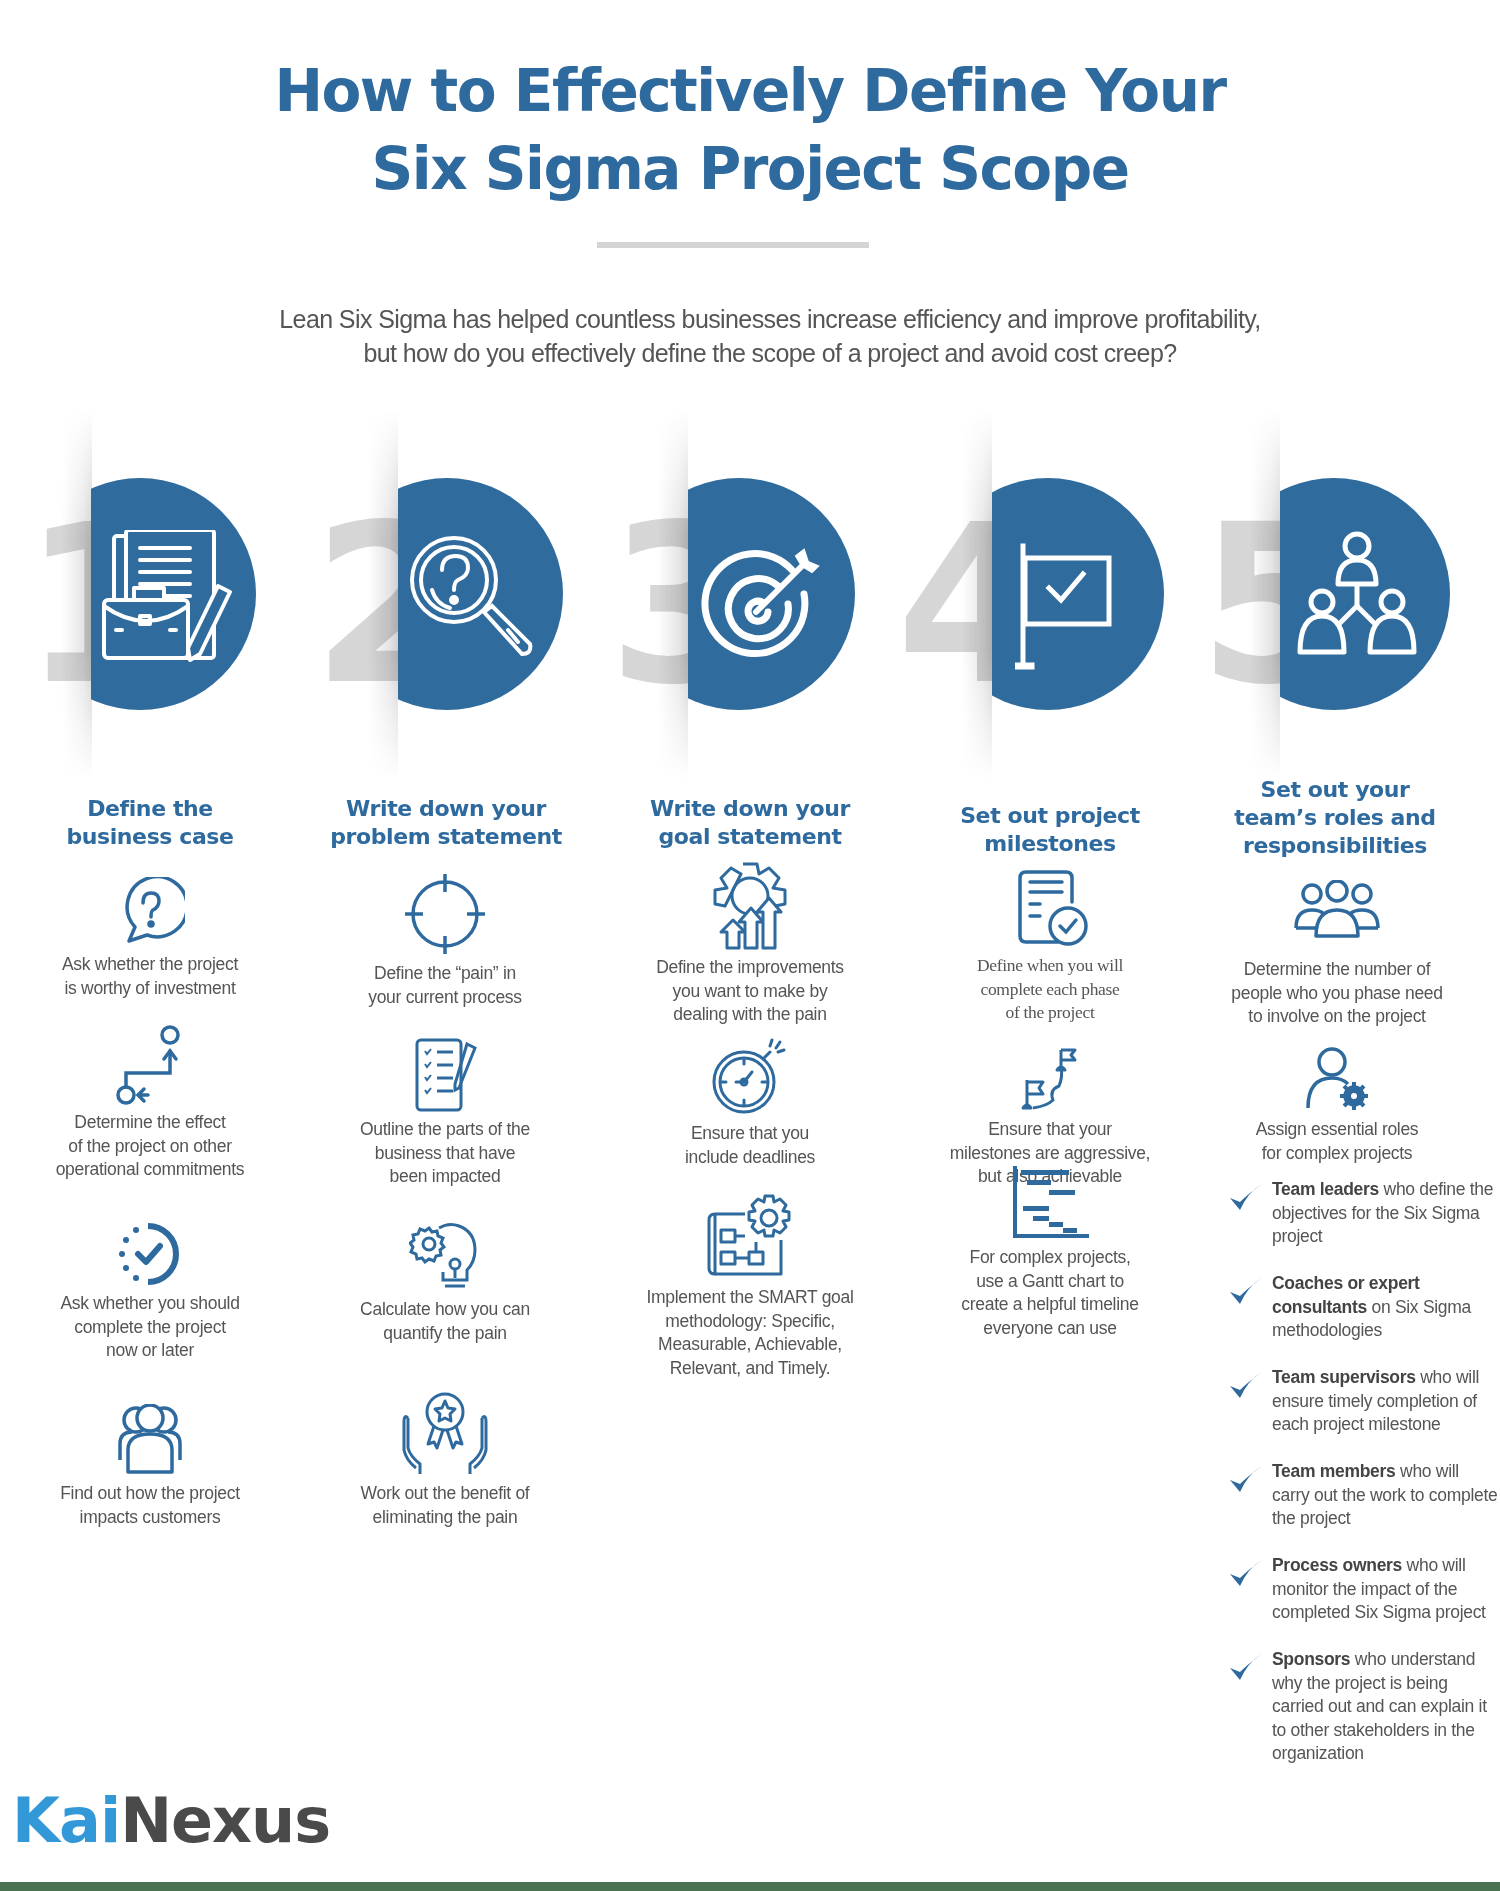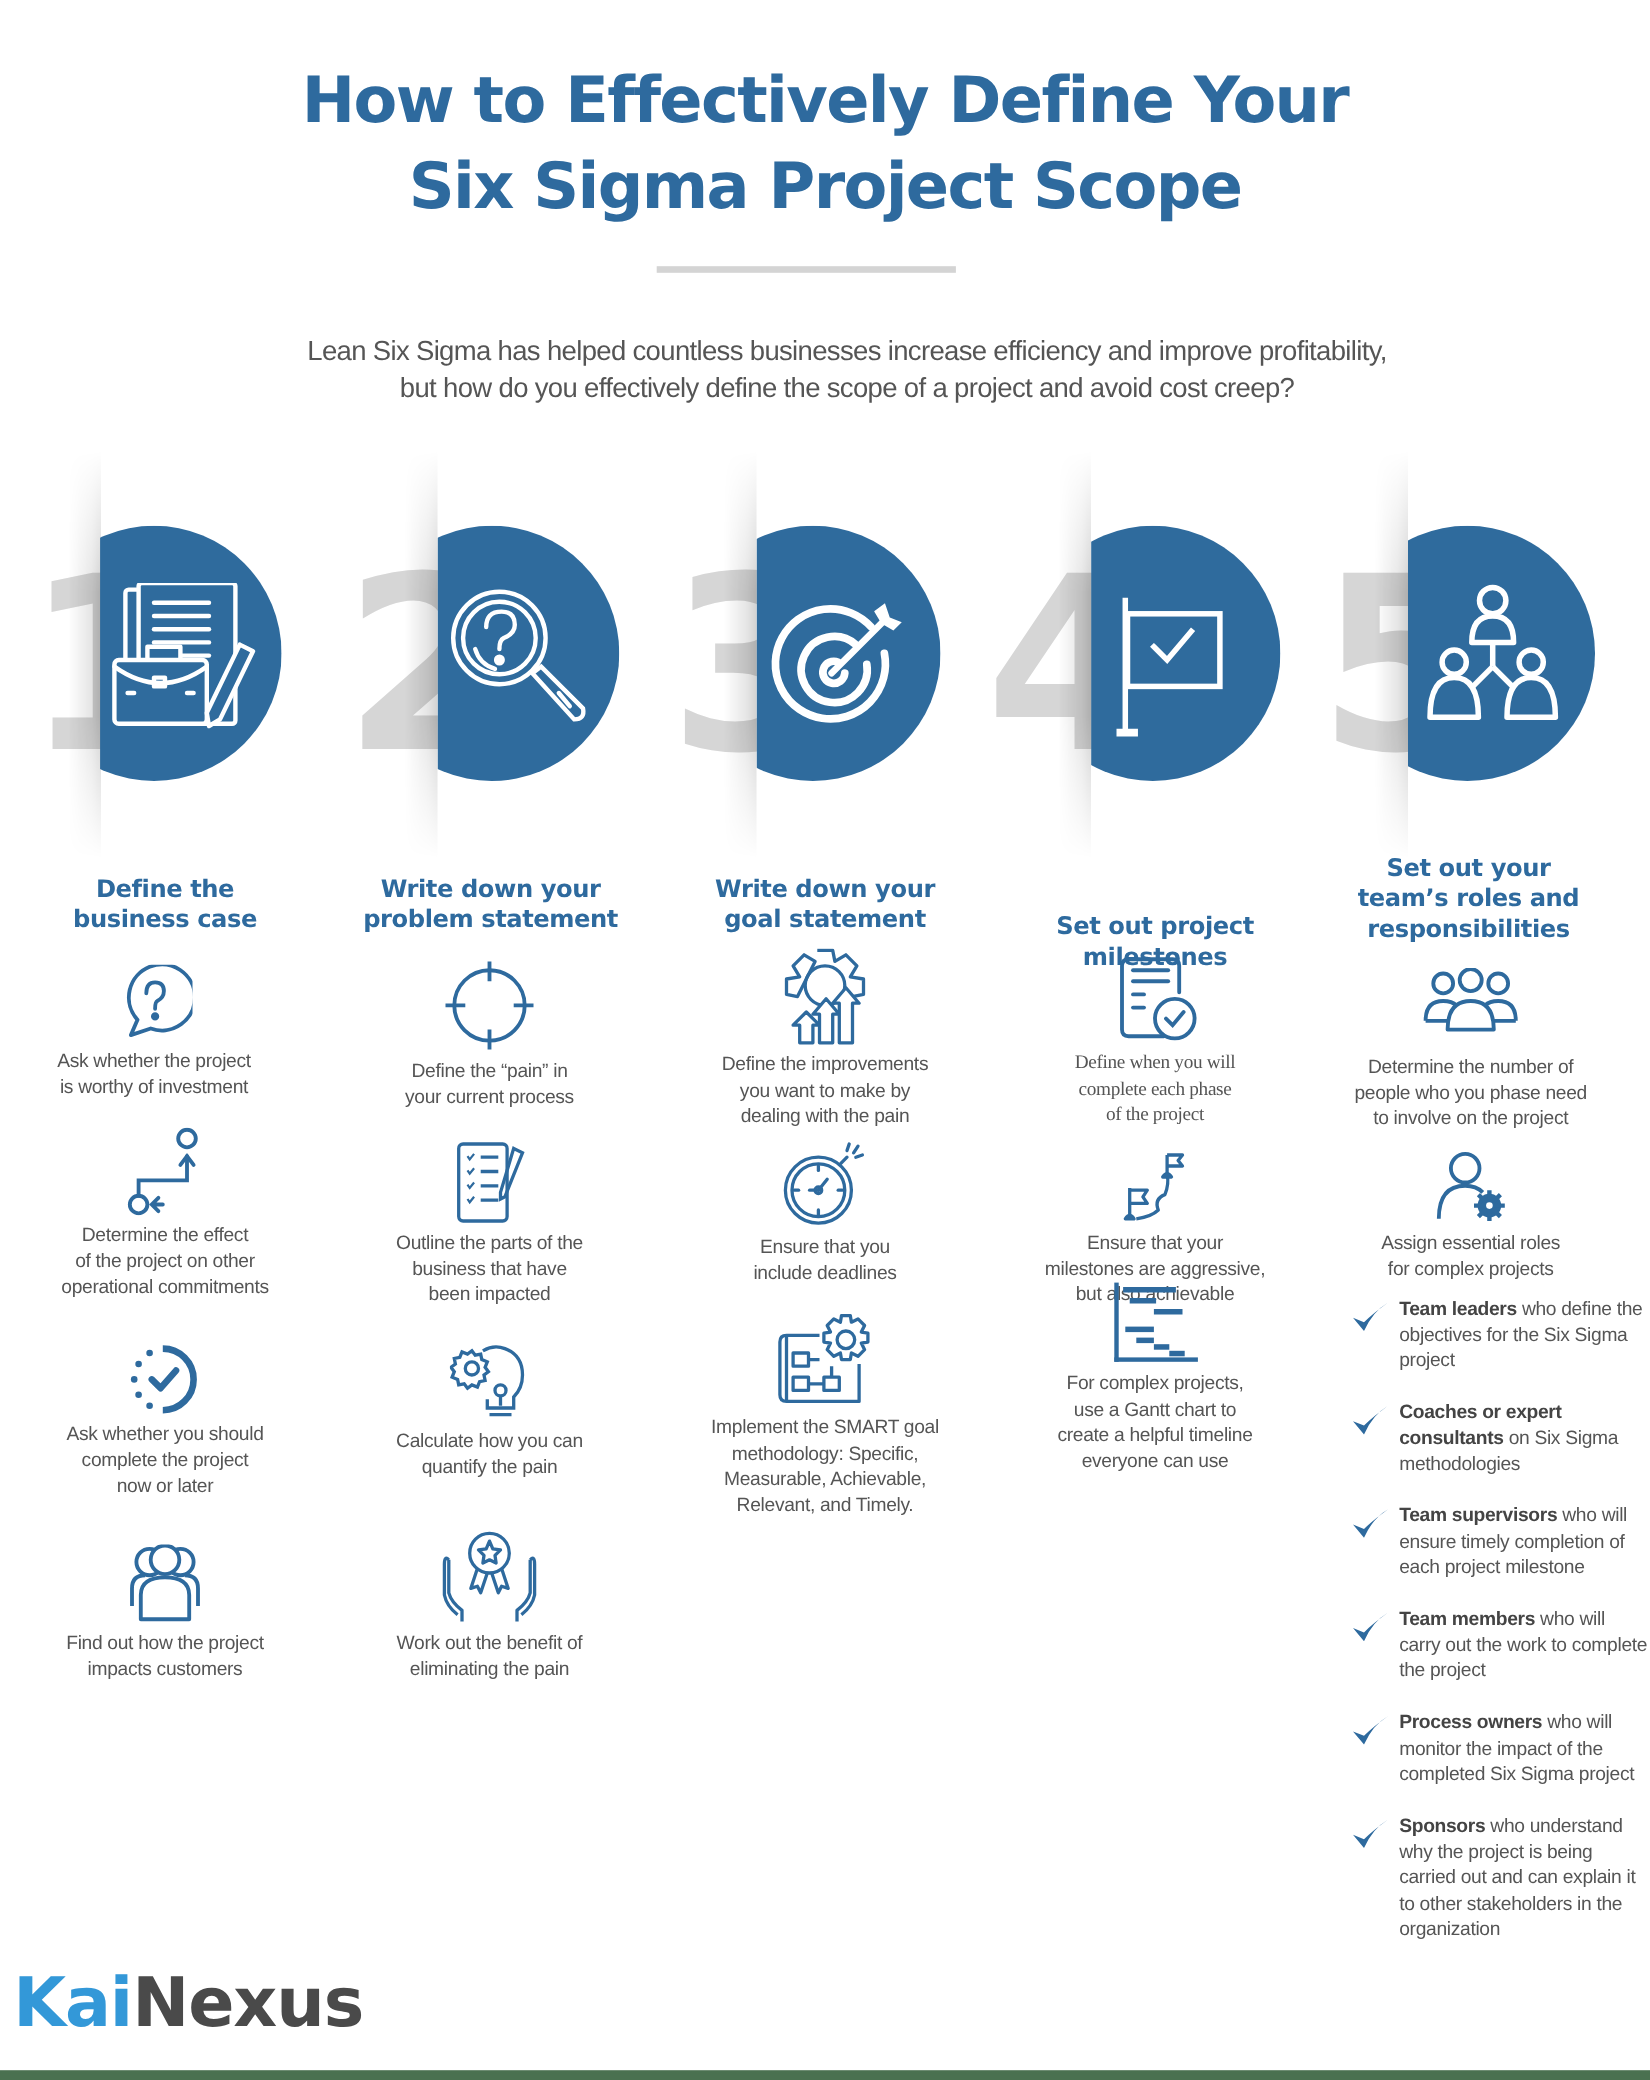--- a/index.html
+++ b/index.html
@@ -170,31 +170,31 @@
   <div>business case</div>
 </div>
 <div class="heading" style="left:306px; top:795px; width:280px;">
   <div>Write down your</div>
   <div>problem statement</div>
 </div>
 <div class="heading" style="left:610px; top:795px; width:280px;">
   <div>Write down your</div>
   <div>goal statement</div>
 </div>
-<div class="heading" style="left:910px; top:829px; width:280px;">
+<div class="heading" style="left:910px; top:802px; width:280px;">
   <div>Set out project</div>
   <div>milestones</div>
 </div>
 <div class="heading" style="left:1200px; top:776px; width:270px;">
   <div>Set out your</div>
   <div>team’s roles and</div>
   <div>responsibilities</div>
 </div>
 
-<div class="item" style="left:0; top:877px;">
+<div class="item" style="left:10px; top:877px;">
   <svg class="ic" width="70" height="70" viewBox="0 0 70 70" fill="none" stroke="#2e6a9e" stroke-width="3.5">
     <path d="M14 64 L20 50 A30 30 0 1 1 32 58 Z" stroke-linejoin="round"></path>
     <path d="M28 26 Q28 16 36 16 Q44 16 44 24 Q44 30 38 33 Q36 34 36 40" stroke-linecap="round"></path>
     <circle cx="36" cy="47" r="2" fill="#2e6a9e"></circle>
   </svg>
   <span class="txt"><span>Ask whether the project</span><br><span>is worthy of investment</span></span>
 </div>
 <div class="item" style="left:10px; top:1025px;">
   <svg class="ic" width="80" height="80" viewBox="0 0 80 80" fill="none" stroke="#2e6a9e" stroke-width="3.5" stroke-linecap="round">
     <circle cx="60" cy="10" r="8"></circle>

